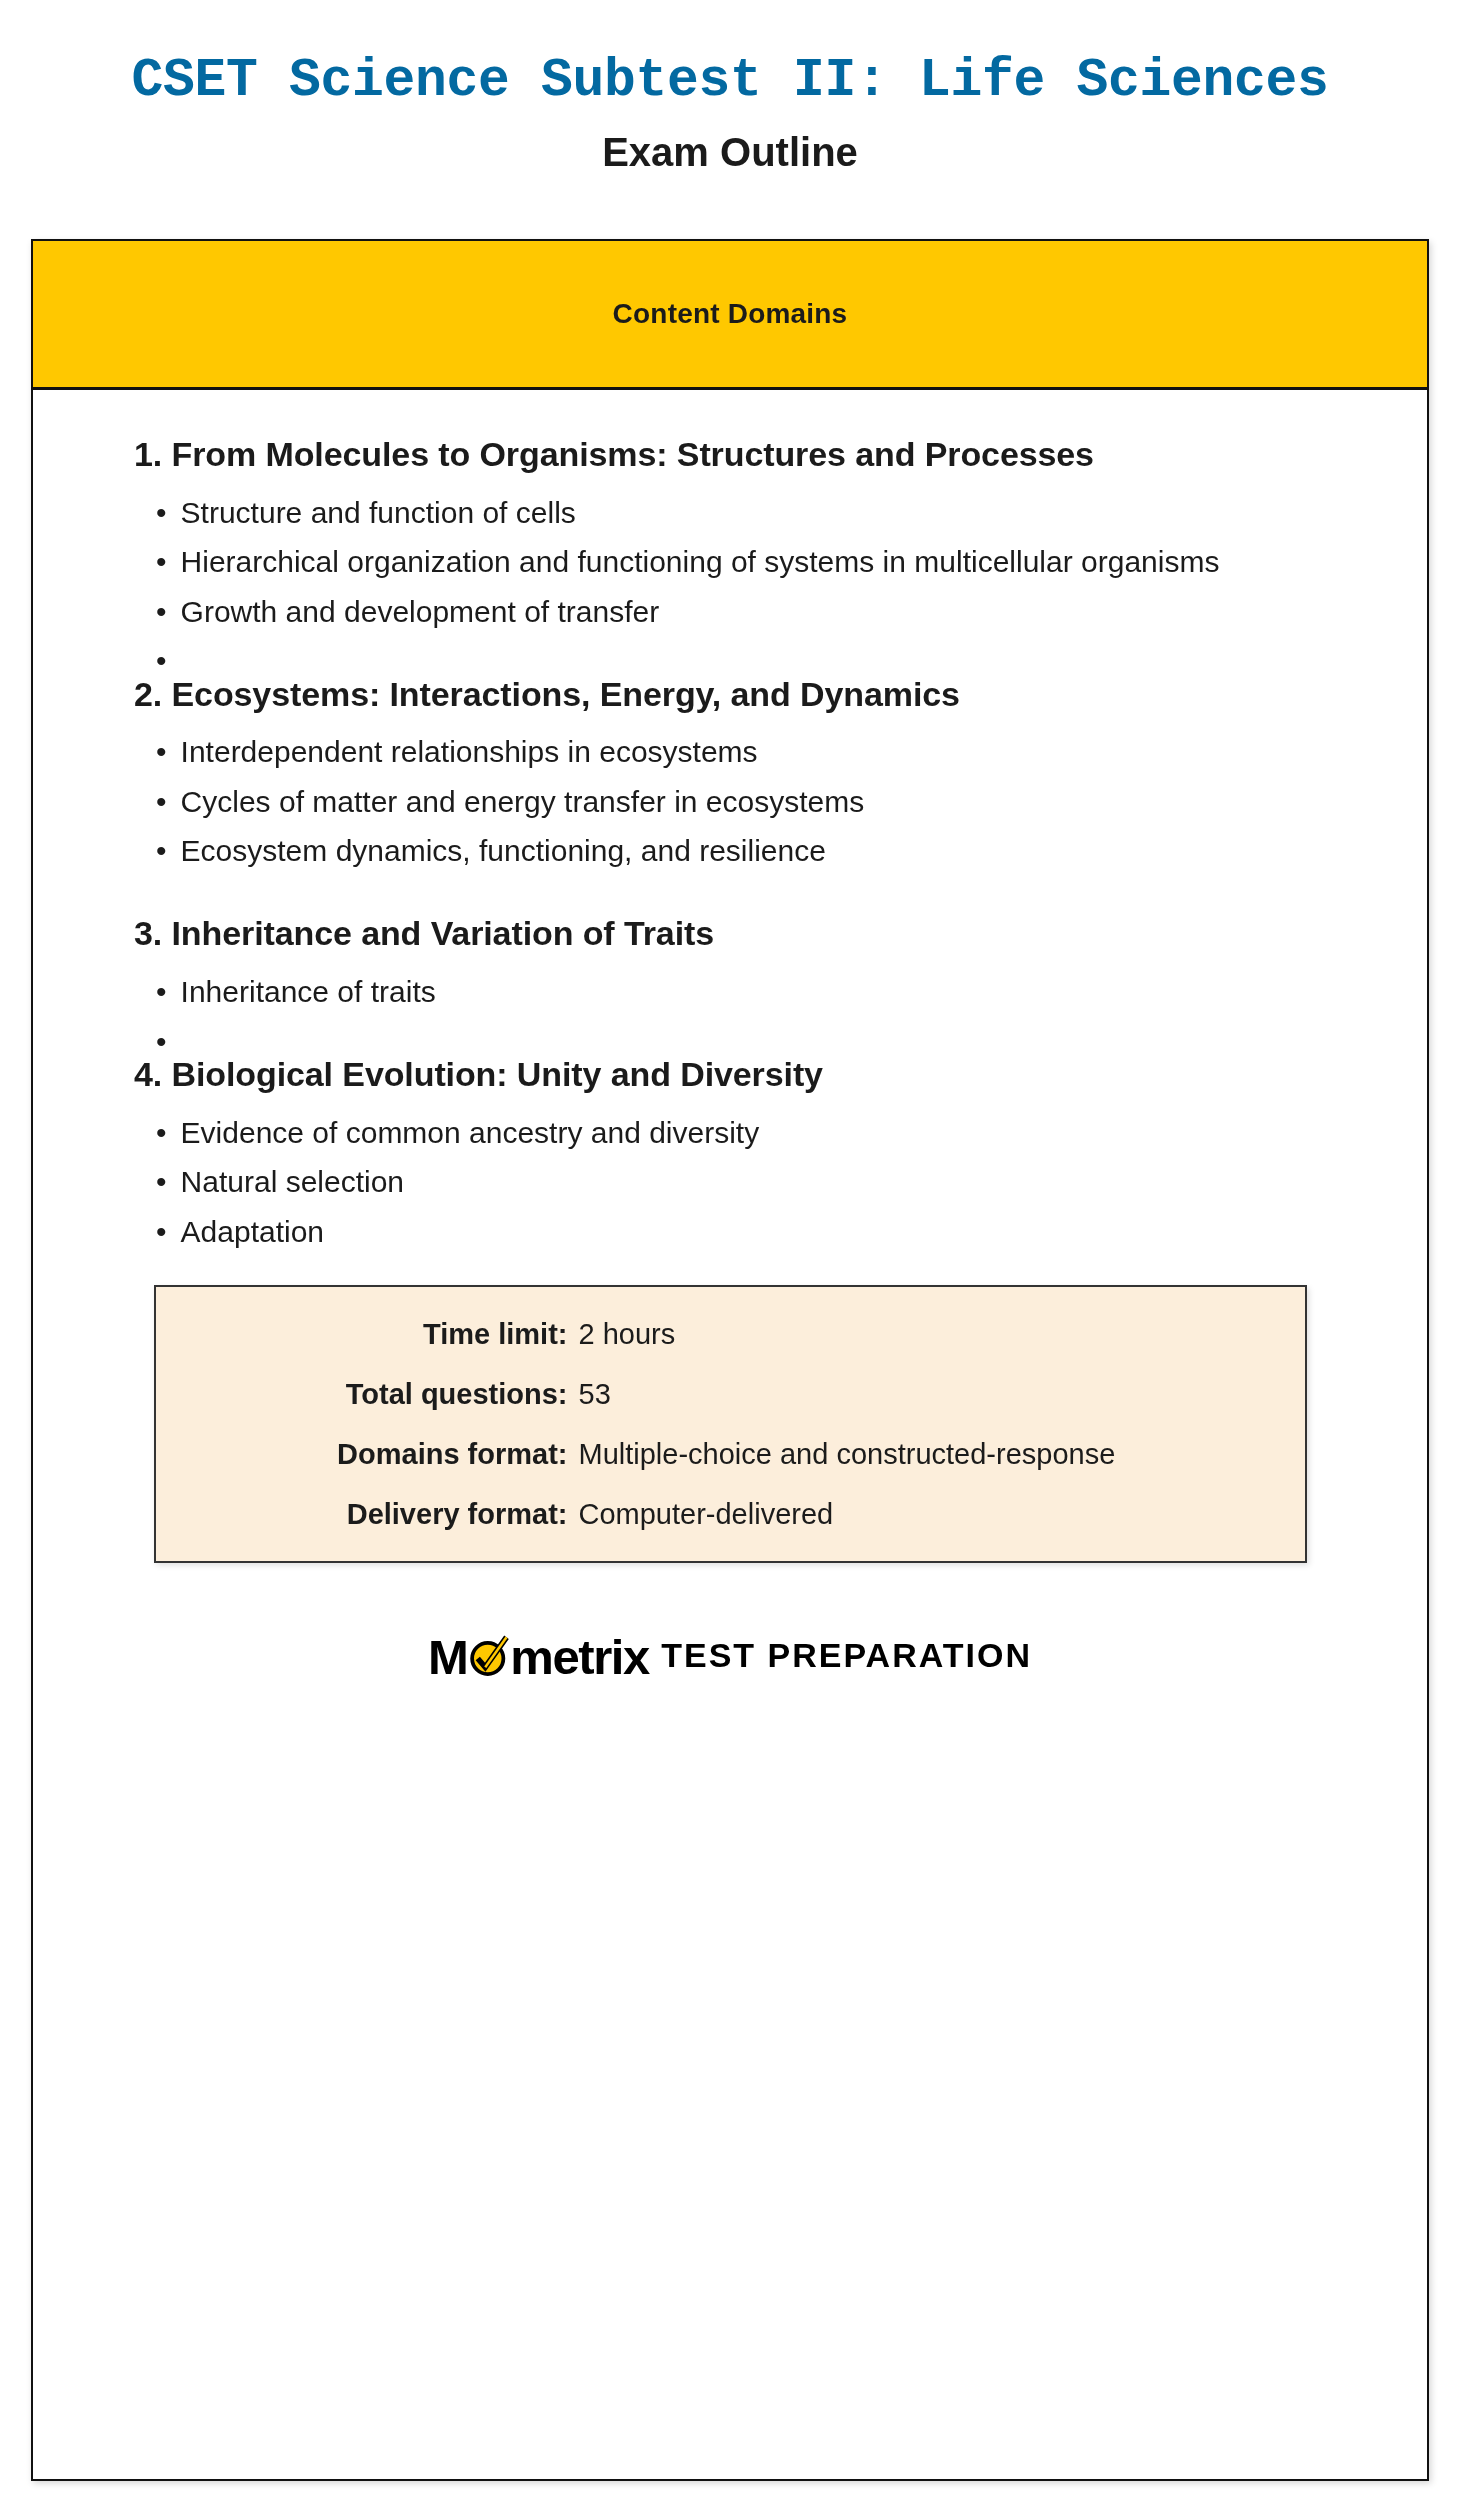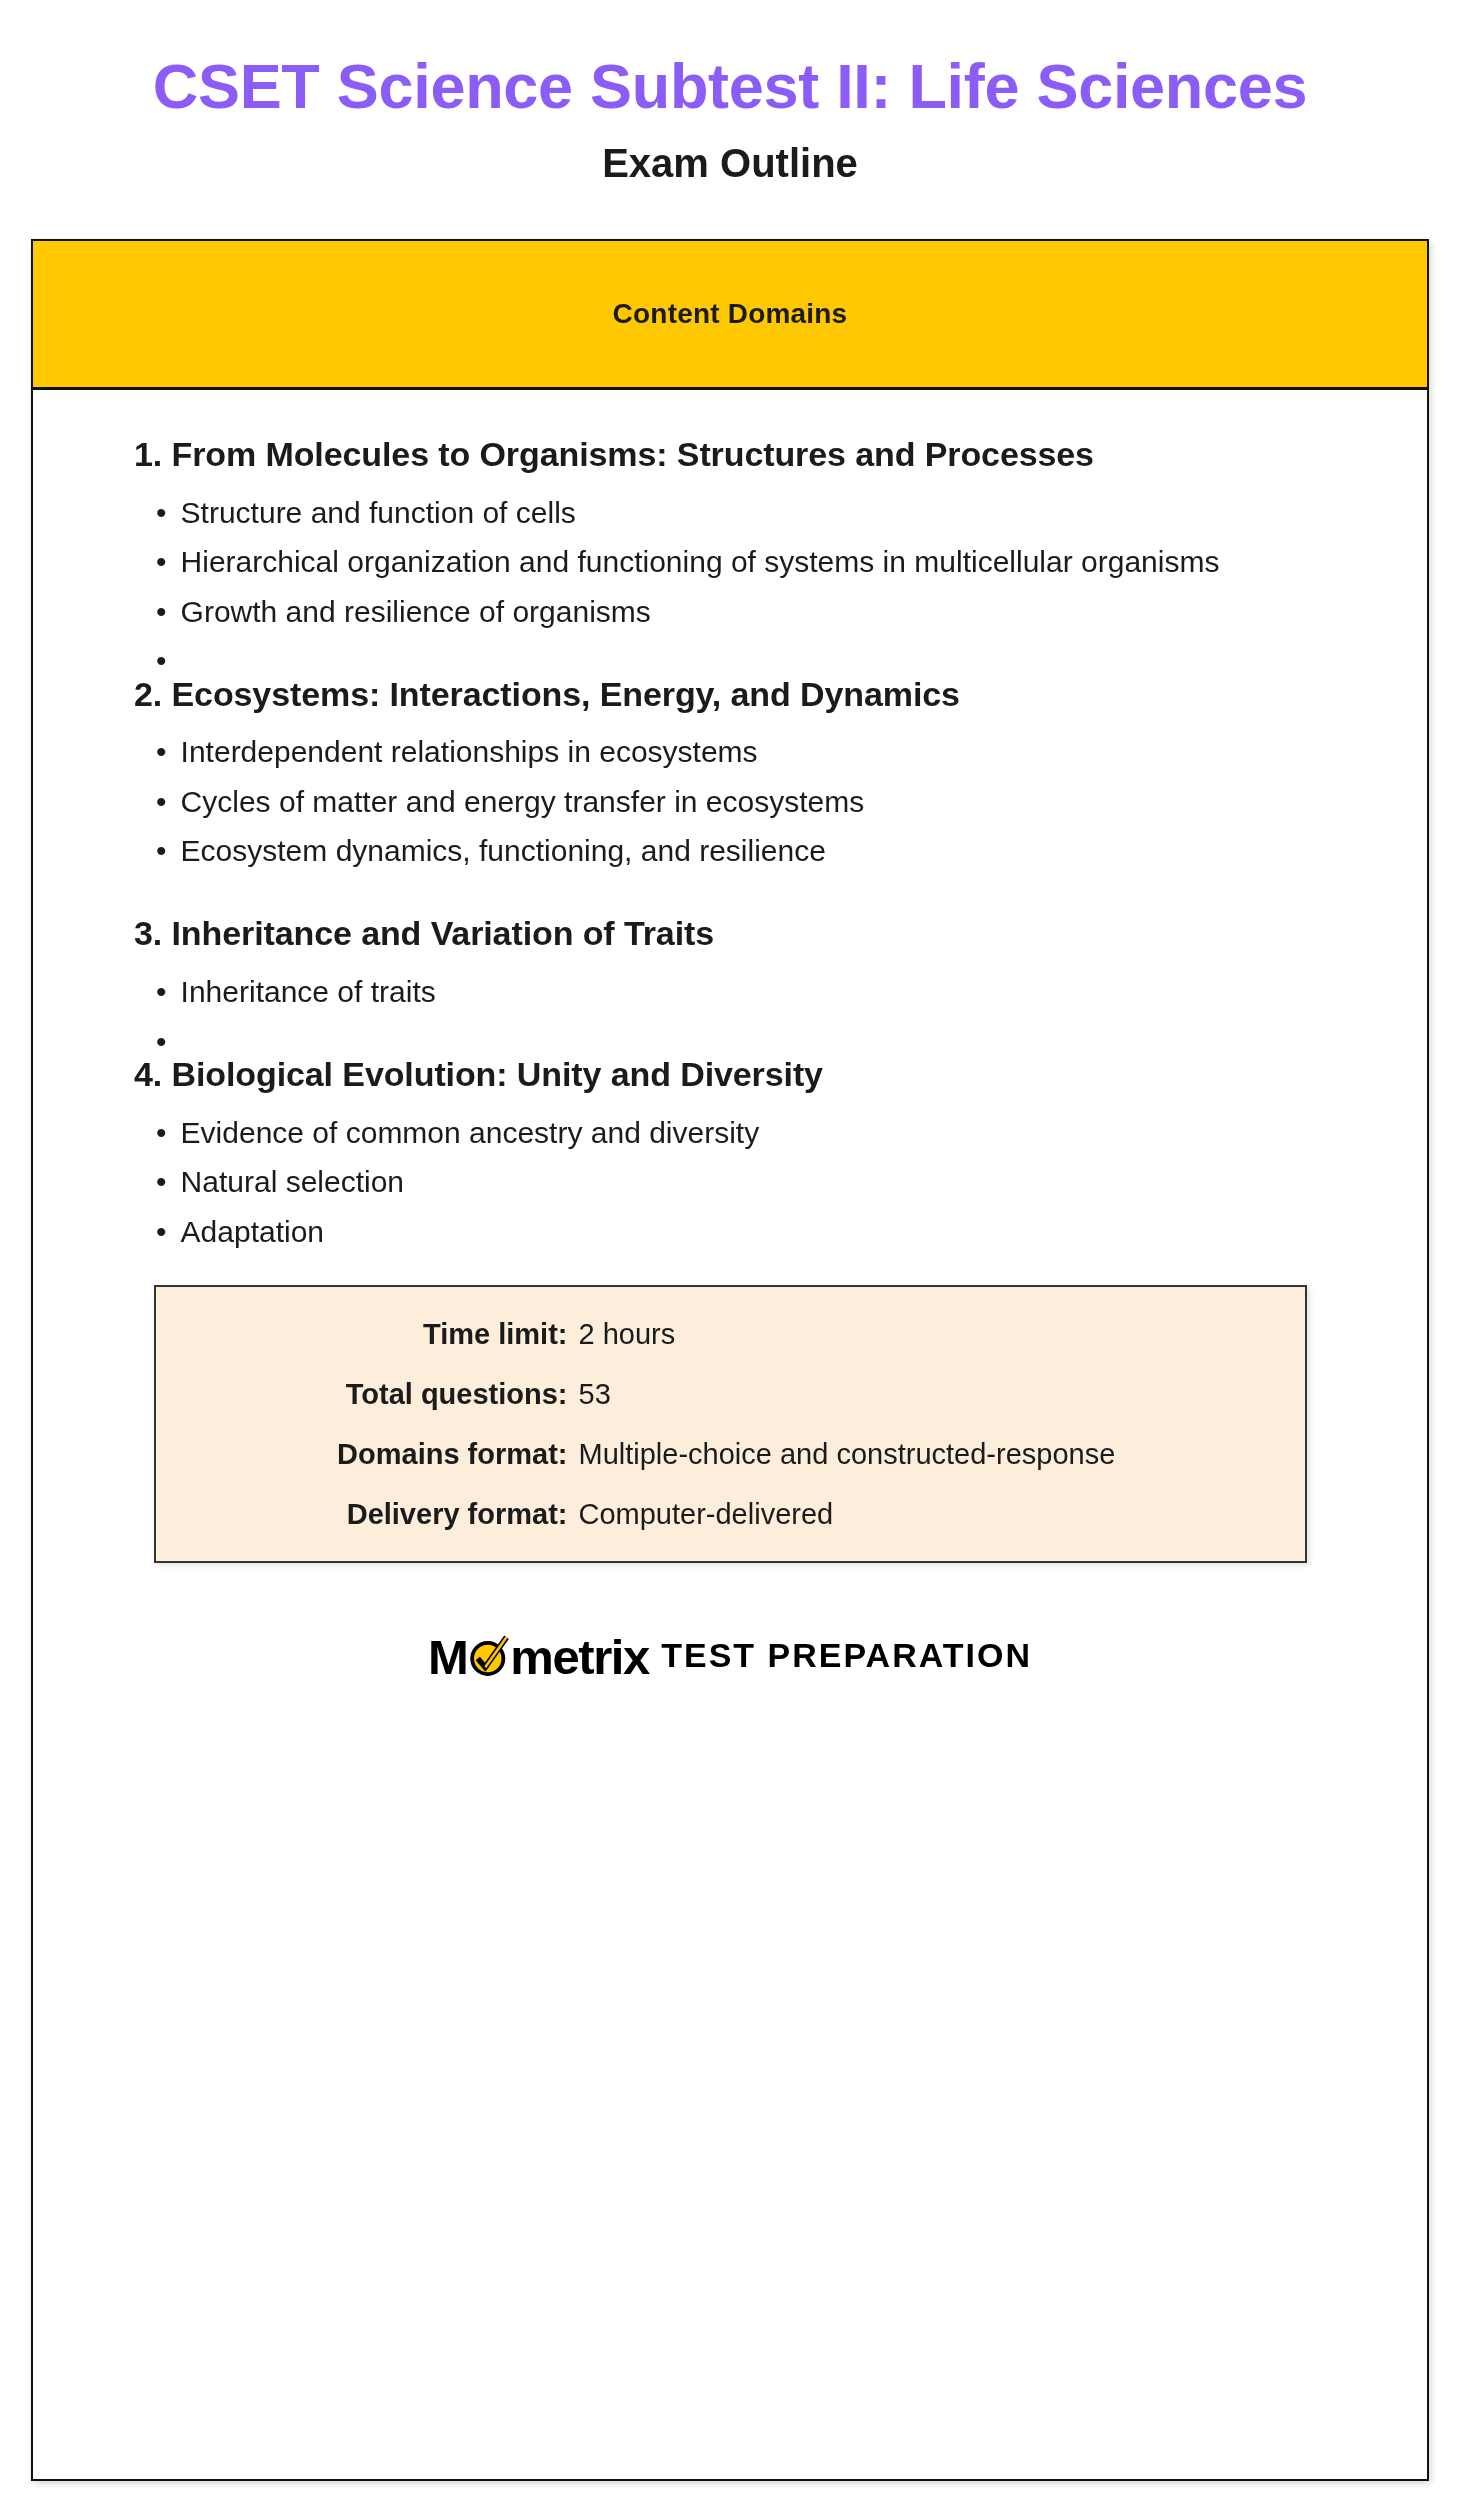--- a/index.html
+++ b/index.html
@@ -24,25 +24,26 @@
 
   
   .title-block {
     position: absolute;
     left: 0;
     top: 53px;
     width: 1460px;
     text-align: center;
   }
   .title-main {
-    font-size: 63px;
+    font-size: 53px;
     font-weight: 700;
     letter-spacing: -0.3px;
     line-height: 1.06;
-    color: #8b5cf6;
+    color: #0369a1;
+    font-family: Liberation Mono, monospace;
   }
   .title-sub {
     margin-top: 22px;
     font-size: 40px;
     font-weight: 600;
     line-height: 1.08;
     color: #1b1b1b;
   }
 
   
@@ -204,21 +205,21 @@
       <div class="card-header-title">Content Domains</div>
     </div>
 
     <div class="card-body">
 
       <div class="domain">
         <div class="domain-heading">1. From Molecules to Organisms: Structures and Processes</div>
         <ul class="domain-list">
           <li><span class="bullet-dot">•</span><span>Structure and function of cells</span></li>
           <li><span class="bullet-dot">•</span><span>Hierarchical organization and functioning of systems in multicellular organisms</span></li>
-          <li><span class="bullet-dot">•</span><span>Growth and resilience of organisms</span></li>
+          <li><span class="bullet-dot">•</span><span>Growth and development of transfer</span></li>
           <li><span class="bullet-dot">•</span></li>
         </ul>
       </div>
 
       <div class="domain">
         <div class="domain-heading">2. Ecosystems: Interactions, Energy, and Dynamics</div>
         <ul class="domain-list">
           <li><span class="bullet-dot">•</span><span>Interdependent relationships in ecosystems</span></li>
           <li><span class="bullet-dot">•</span><span>Cycles of matter and energy transfer in ecosystems</span></li>
           <li><span class="bullet-dot">•</span><span>Ecosystem dynamics, functioning, and resilience</span></li>

